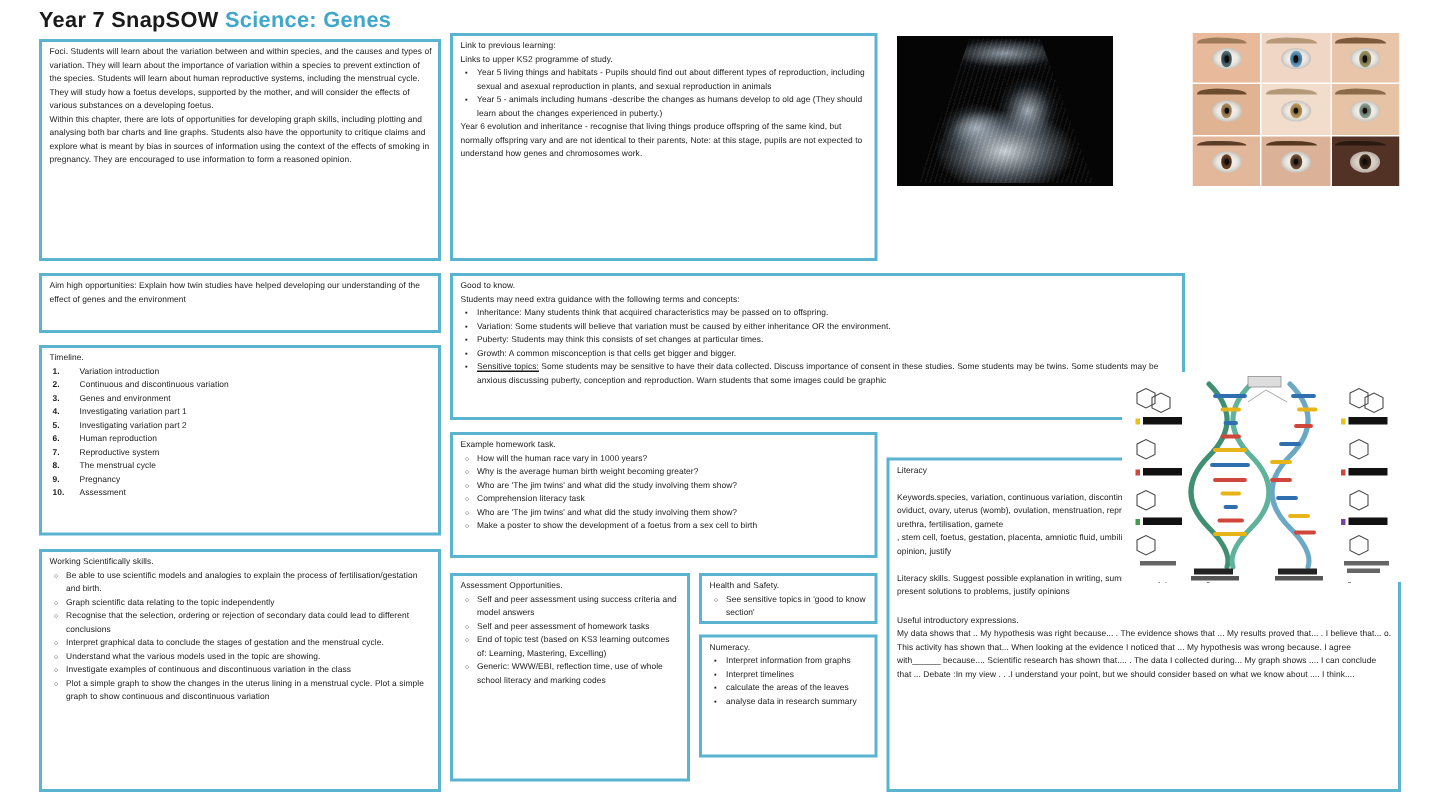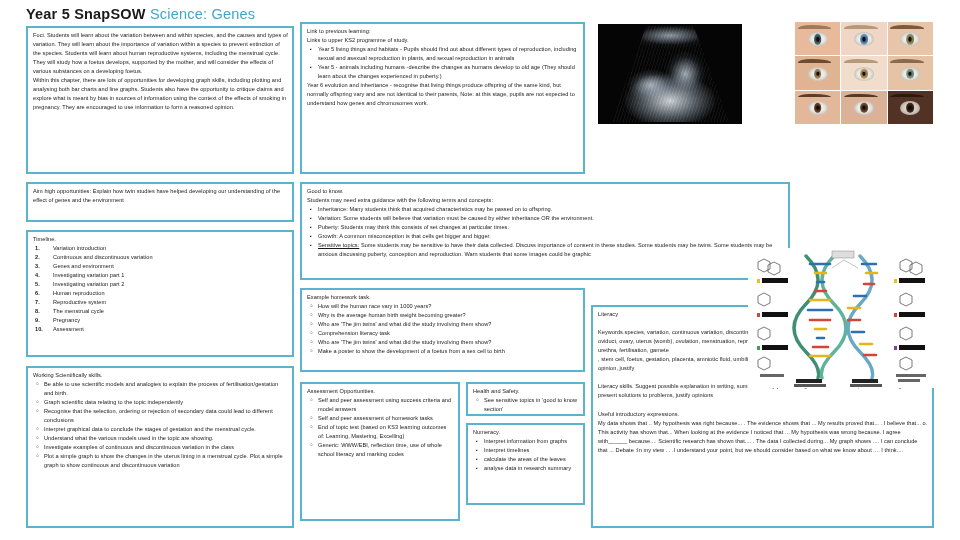--- a/index.html
+++ b/index.html
@@ -7,21 +7,21 @@
     width:960px;height:540px;overflow:hidden;
     background:#ffffff;
     font-family:"Liberation Sans","DejaVu Sans",sans-serif;
     color:#1a1a1a;
     position:relative;
   }
   .page{position:absolute;left:0;top:0;width:960px;height:540px;}
 
   
   .hdr{position:absolute;left:26px;top:6px;font-size:14.5px;font-weight:bold;letter-spacing:.2px;}
-  .hdr-sub{position:absolute;left:150px;top:6px;font-size:14.5px;font-weight:normal;color:#41a7c9;letter-spacing:.2px;}
+  .hdr-sub{position:absolute;left:150px;top:6px;font-size:14.5px;font-weight:bold;color:#41a7c9;letter-spacing:.2px;}
 
   
   .box{position:absolute;box-sizing:border-box;border:2px solid #5bb4cf;background:#ffffff;}
   .box-inner{padding:3px 4px 2px 5px;}
 
   .t{font-size:5.6px;line-height:1.62;letter-spacing:.05px;}
 
   p{margin:0;}
   ul{margin:0;padding:0;list-style:none;}
   li{margin:0;position:relative;padding-left:11px;}
@@ -61,21 +61,21 @@
   .eye .brow{position:absolute;left:6%;top:9%;width:74%;height:11%;border-radius:40% 60% 50% 50%/100% 100% 0 0;}
 
   
   .dna{background:#ffffff;position:relative;}
 </style>
 </head>
 <body>
 
 <div class="page">
 
-  <div class="hdr">Year 5 SnapSOW</div>
+  <div class="hdr">Year 7 SnapSOW</div>
   <div class="hdr-sub">Science: Genes</div>
 
   <div class="box" style="left:26px;top:26px;width:268px;height:148px;">
     <div class="box-inner t">
       <p>Foci. Students will learn about the variation between and within species, and the causes and types of variation. They will learn about the importance of variation within a species to prevent extinction of the species. Students will learn about human reproductive systems, including the menstrual cycle. They will study how a foetus develops, supported by the mother, and will consider the effects of various substances on a developing foetus.</p>
       <p>Within this chapter, there are lots of opportunities for developing graph skills, including plotting and analysing both bar charts and line graphs. Students also have the opportunity to critique claims and explore what is meant by bias in sources of information using the context of the effects of smoking in pregnancy. They are encouraged to use information to form a reasoned opinion.</p>
     </div>
   </div>
 
   <div class="box" style="left:26px;top:182px;width:268px;height:40px;">

